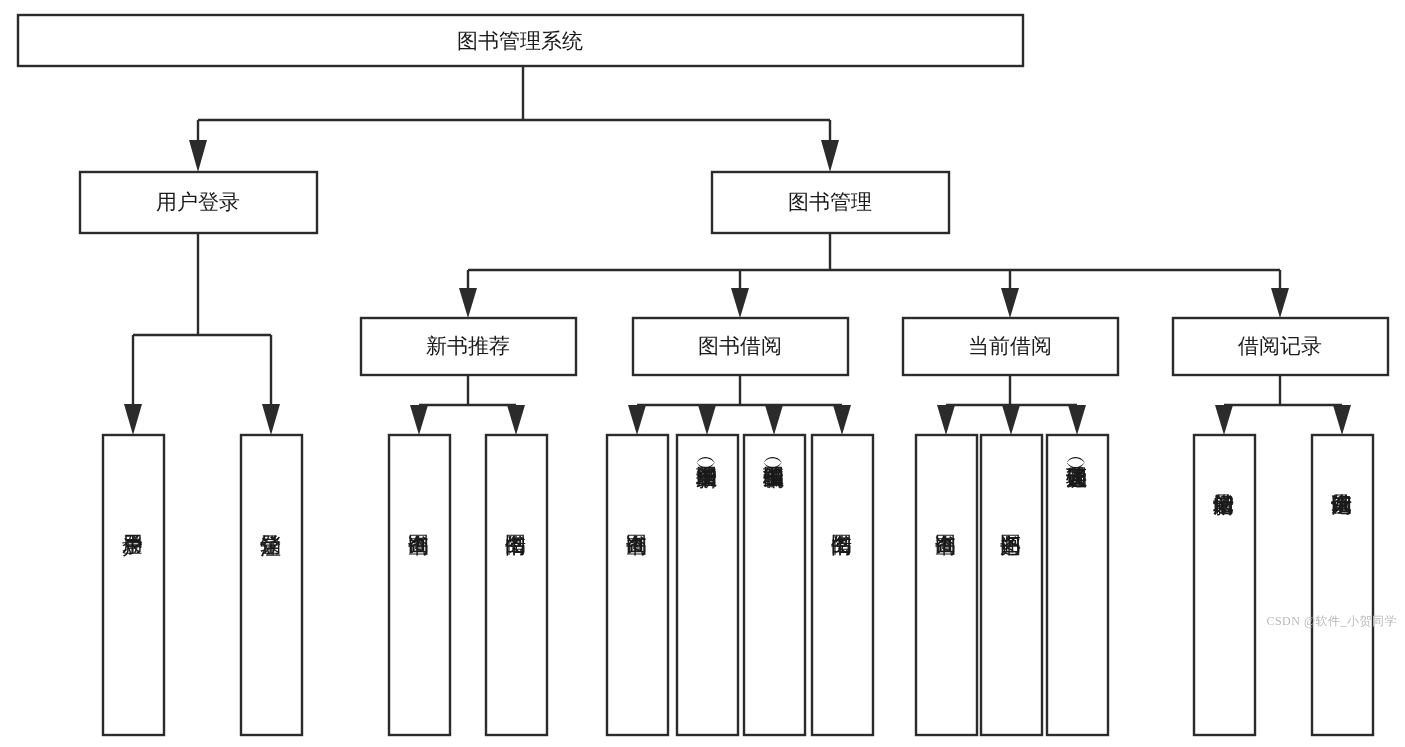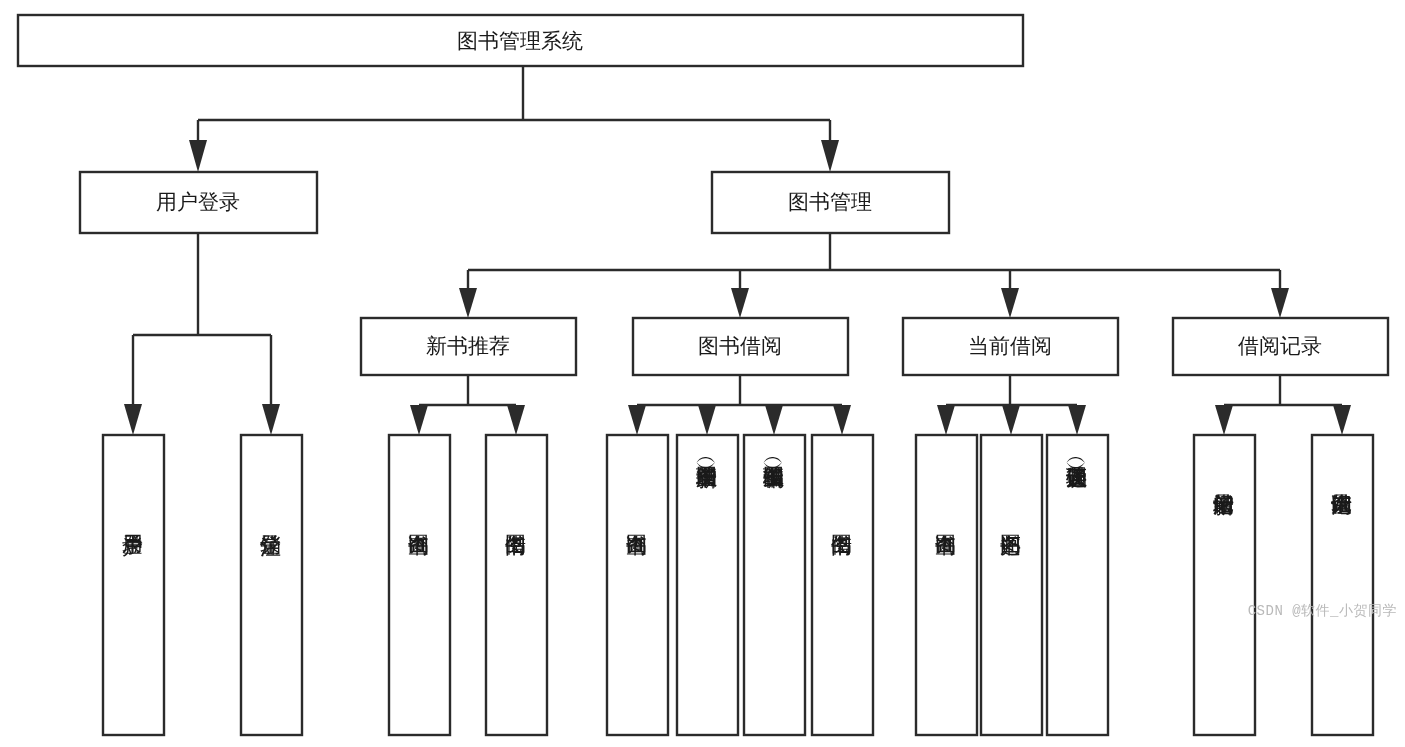--- a/index.html
+++ b/index.html
@@ -48,23 +48,23 @@
   }
   .node-label-vertical {
     font-family: "Liberation Sans", "DejaVu Sans", sans-serif;
     fill: #1a1a1a;
     font-size: 21px;
     text-anchor: middle;
   }
   .watermark {
     position: absolute;
     right: 8px;
-    bottom: 16px;
-    font-family: Liberation Mono, monospace;
-    font-size: 14px;
+    bottom: 6px;
+    font-family: Liberation Serif, serif;
+    font-size: 12px;
     color: #b9b9b9;
     letter-spacing: 0.5px;
     white-space: nowrap;
     pointer-events: none;
   }
 </style>
 </head>
 <body>
 
 <div id="diagram-root">

